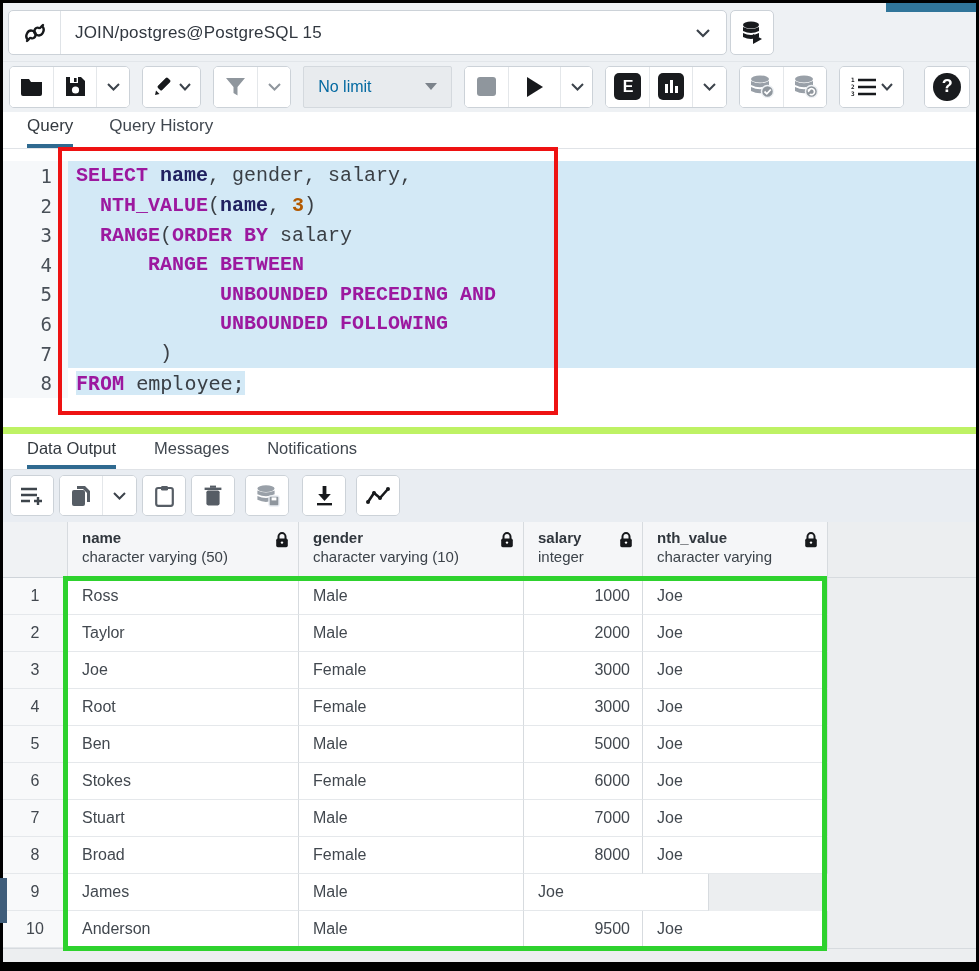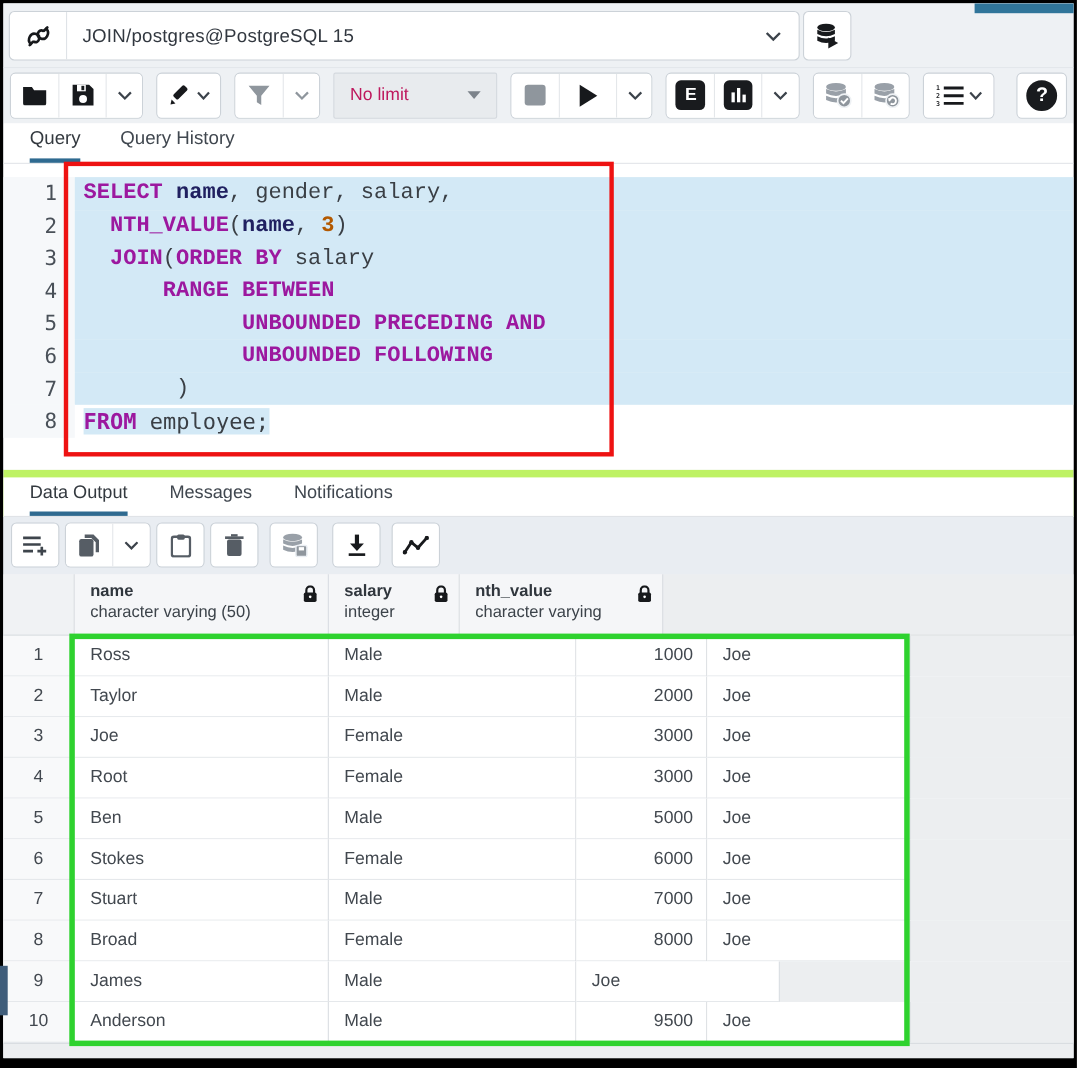--- a/index.html
+++ b/index.html
@@ -15,21 +15,21 @@
   .conn-chevron { width:46px; display:flex; justify-content:center; }
   .conn-newbtn { width:44px; height:45px; margin-left:3px; background:#fff; border:1px solid #ccd2d8; border-radius:5px; display:flex; align-items:center; justify-content:center; }
   .teal-strip { position:absolute; left:883px; top:0; width:96px; height:9px; background:#30759a; }
 
   
   .toolbar { height:50px; display:flex; align-items:center; padding:0 6px; gap:12px; background:#eef1f4; }
   .btn-group { display:flex; background:#fff; border:1px solid #ccd2d8; border-radius:5px; height:42px; overflow:hidden; }
   .tb-btn { min-width:43px; height:100%; display:flex; align-items:center; justify-content:center; background:#fff; border:none; border-left:1px solid #e4e7ea; cursor:pointer; padding:0 8px; }
   .tb-btn:first-child { border-left:none; }
   .tb-btn.narrow { min-width:34px; padding:0 4px; }
-  .limit-select { height:42px; width:150px; background:#e8ebee; border:1px solid #d4d9de; border-radius:2px; display:flex; align-items:center; justify-content:space-between; padding:0 14px; color:#be185d; font-size:16px; }
+  .limit-select { height:42px; width:150px; background:#e8ebee; border:1px solid #d4d9de; border-radius:2px; display:flex; align-items:center; justify-content:space-between; padding:0 14px; color:#0369a1; font-size:16px; }
   .tri-down { width:0; height:0; border-left:6px solid transparent; border-right:6px solid transparent; border-top:7px solid #7c838b; }
   .badge-dark { width:27px; height:27px; background:#191b1e; border-radius:5px; color:#fff; font-weight:bold; font-size:16px; display:flex; align-items:center; justify-content:center; }
   .stop-sq { width:19px; height:19px; background:#8f969d; border-radius:3px; }
 
   
   .qtabs { height:38px; background:#fff; display:flex; align-items:flex-end; padding-left:24px; gap:36px; border-bottom:1px solid #e0e3e7; }
   .tab { font-size:17px; color:#40474f; padding-bottom:8px; border-bottom:4px solid transparent; cursor:pointer; }
   .tab.active { border-bottom-color:#2f6a90; color:#33393f; }
 
   
@@ -290,21 +290,21 @@
   </div>
 
   <div class="qtabs">
     <div class="tab active">Query</div>
     <div class="tab">Query History</div>
   </div>
 
   <div class="editor" id="editor">
       <div class="code-line"><div class="gutter">1</div><div class="line-body sel"><span class="frag"><span class="tk-kw">SELECT</span><span class="tk-plain"> </span><span class="tk-name">name</span><span class="tk-plain">, gender, salary,</span></span></div></div>
       <div class="code-line"><div class="gutter">2</div><div class="line-body sel"><span class="frag"><span class="tk-plain">  </span><span class="tk-kw">NTH_VALUE</span><span class="tk-plain">(</span><span class="tk-name">name</span><span class="tk-plain">, </span><span class="tk-num">3</span><span class="tk-plain">)</span></span></div></div>
-      <div class="code-line"><div class="gutter">3</div><div class="line-body sel"><span class="frag"><span class="tk-plain">  </span><span class="tk-kw">JOIN</span><span class="tk-plain">(</span><span class="tk-kw">ORDER BY</span><span class="tk-plain"> salary</span></span></div></div>
+      <div class="code-line"><div class="gutter">3</div><div class="line-body sel"><span class="frag"><span class="tk-plain">  </span><span class="tk-kw">RANGE</span><span class="tk-plain">(</span><span class="tk-kw">ORDER BY</span><span class="tk-plain"> salary</span></span></div></div>
       <div class="code-line"><div class="gutter">4</div><div class="line-body sel"><span class="frag"><span class="tk-plain">      </span><span class="tk-kw">RANGE BETWEEN</span></span></div></div>
       <div class="code-line"><div class="gutter">5</div><div class="line-body sel"><span class="frag"><span class="tk-plain">            </span><span class="tk-kw">UNBOUNDED PRECEDING AND</span></span></div></div>
       <div class="code-line"><div class="gutter">6</div><div class="line-body sel"><span class="frag"><span class="tk-plain">            </span><span class="tk-kw">UNBOUNDED FOLLOWING</span></span></div></div>
       <div class="code-line"><div class="gutter">7</div><div class="line-body sel"><span class="frag"><span class="tk-plain">       )</span></span></div></div>
       <div class="code-line"><div class="gutter">8</div><div class="line-body"><span class="frag sel8"><span class="tk-kw">FROM</span><span class="tk-plain"> employee;</span></span></div></div>
     </div>
 
   <div class="otabs-wrap">
     <div class="otabs">
       <div class="tab active">Data Output</div>
@@ -417,20 +417,31 @@
           <div class="cname">name</div>
           <div class="ctype">character varying (50)</div>
           <span class="lock">
             <svg width="14" height="16" viewBox="0 0 14 16">
               <path d="M3.5 7 V4.6 a3.5 3.5 0 0 1 7 0 V7" fill="none" stroke="#17191c" stroke-width="2"></path>
               <rect x="1.2" y="6.6" width="11.6" height="8.6" rx="1.6" fill="#17191c"></rect>
               <circle cx="7" cy="10.6" r="1.2" fill="#fff"></circle>
             </svg>
           </span>
         </div>
+        <div class="g-hcell" style="width: 225px; flex: 0 0 auto;">
+          <div class="cname">gender</div>
+          <div class="ctype">character varying (10)</div>
+          <span class="lock">
+            <svg width="14" height="16" viewBox="0 0 14 16">
+              <path d="M3.5 7 V4.6 a3.5 3.5 0 0 1 7 0 V7" fill="none" stroke="#17191c" stroke-width="2"></path>
+              <rect x="1.2" y="6.6" width="11.6" height="8.6" rx="1.6" fill="#17191c"></rect>
+              <circle cx="7" cy="10.6" r="1.2" fill="#fff"></circle>
+            </svg>
+          </span>
+        </div>
         <div class="g-hcell" style="width: 119px; flex: 0 0 auto;">
           <div class="cname">salary</div>
           <div class="ctype">integer</div>
           <span class="lock">
             <svg width="14" height="16" viewBox="0 0 14 16">
               <path d="M3.5 7 V4.6 a3.5 3.5 0 0 1 7 0 V7" fill="none" stroke="#17191c" stroke-width="2"></path>
               <rect x="1.2" y="6.6" width="11.6" height="8.6" rx="1.6" fill="#17191c"></rect>
               <circle cx="7" cy="10.6" r="1.2" fill="#fff"></circle>
             </svg>
           </span>

